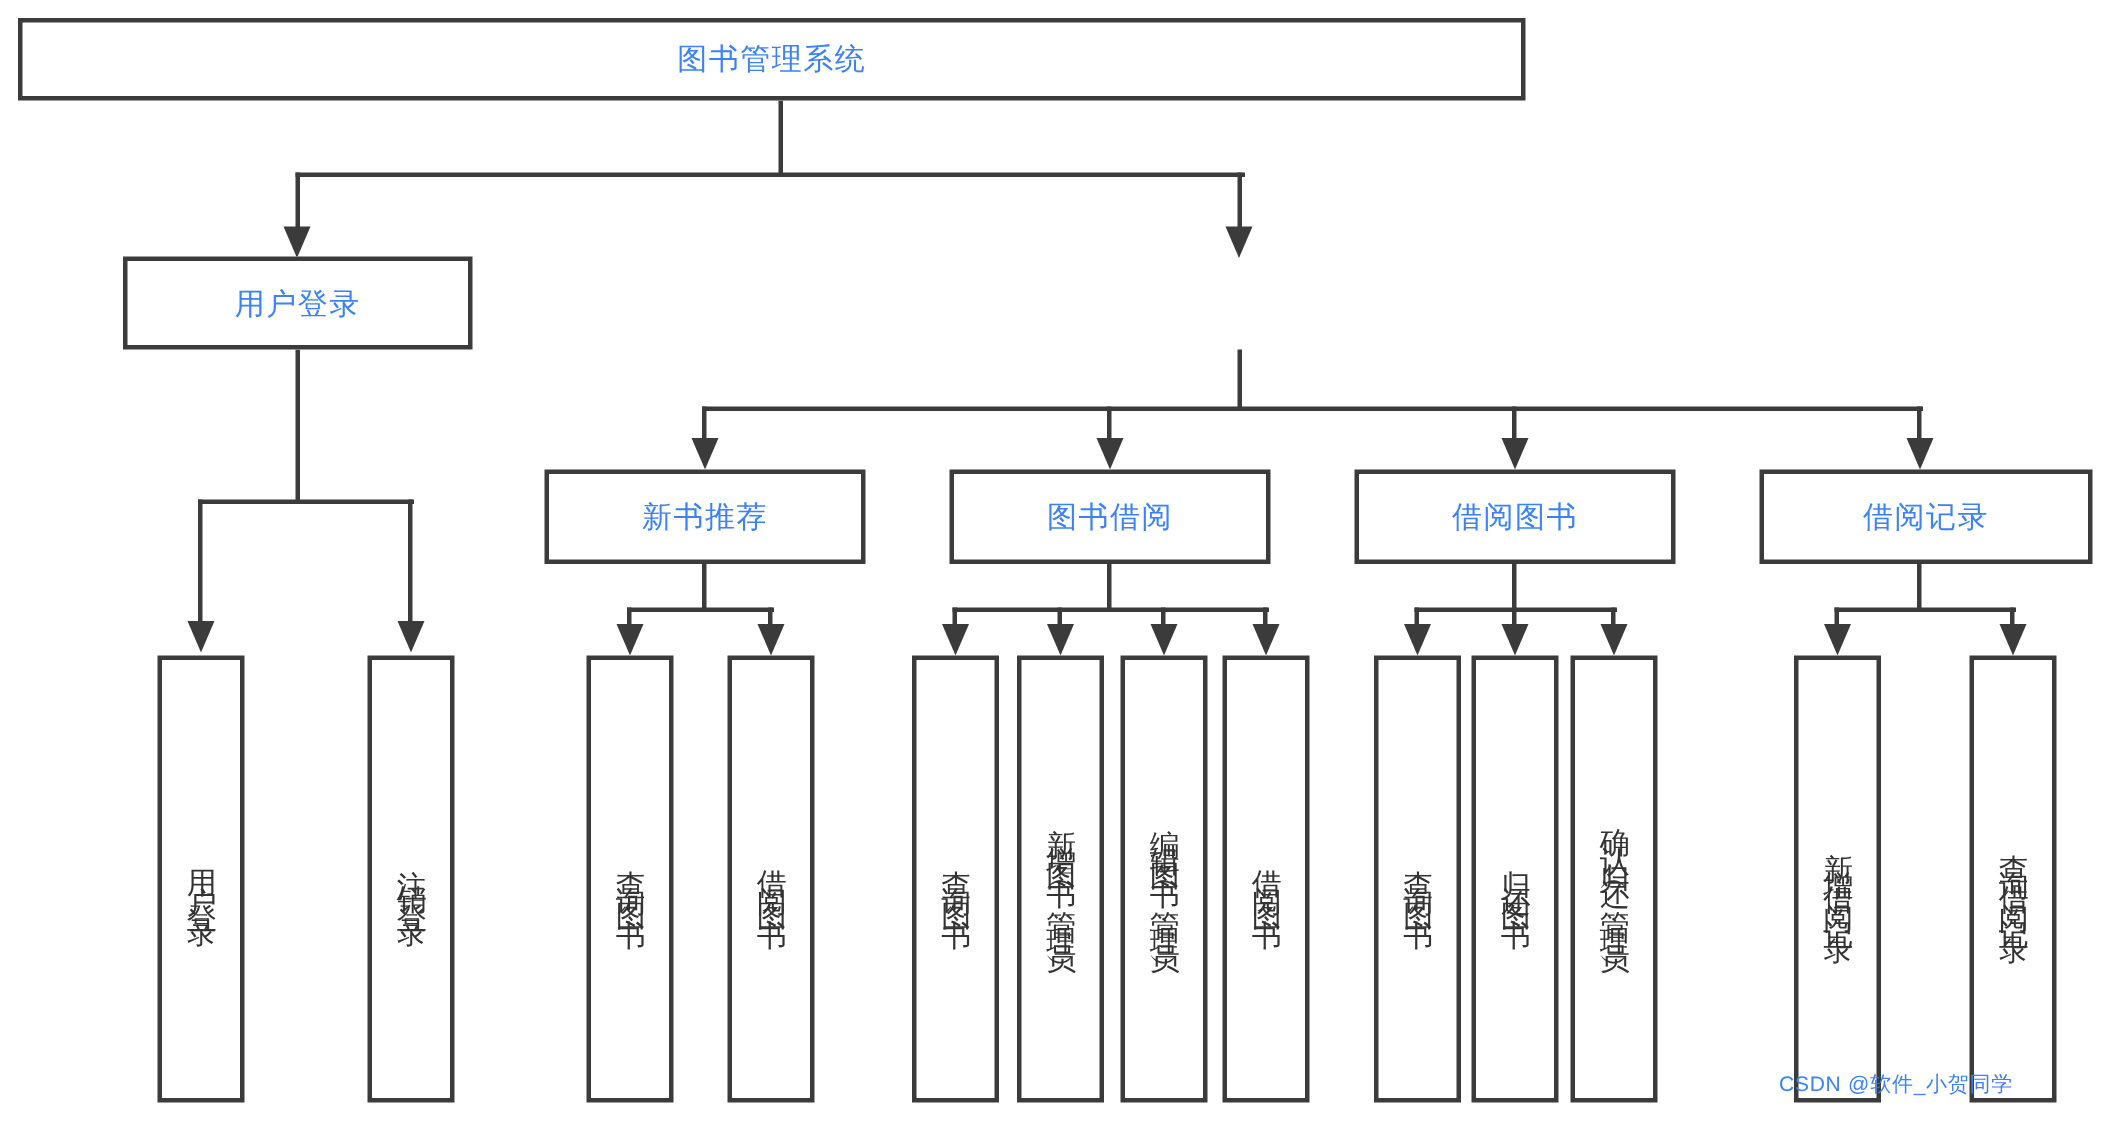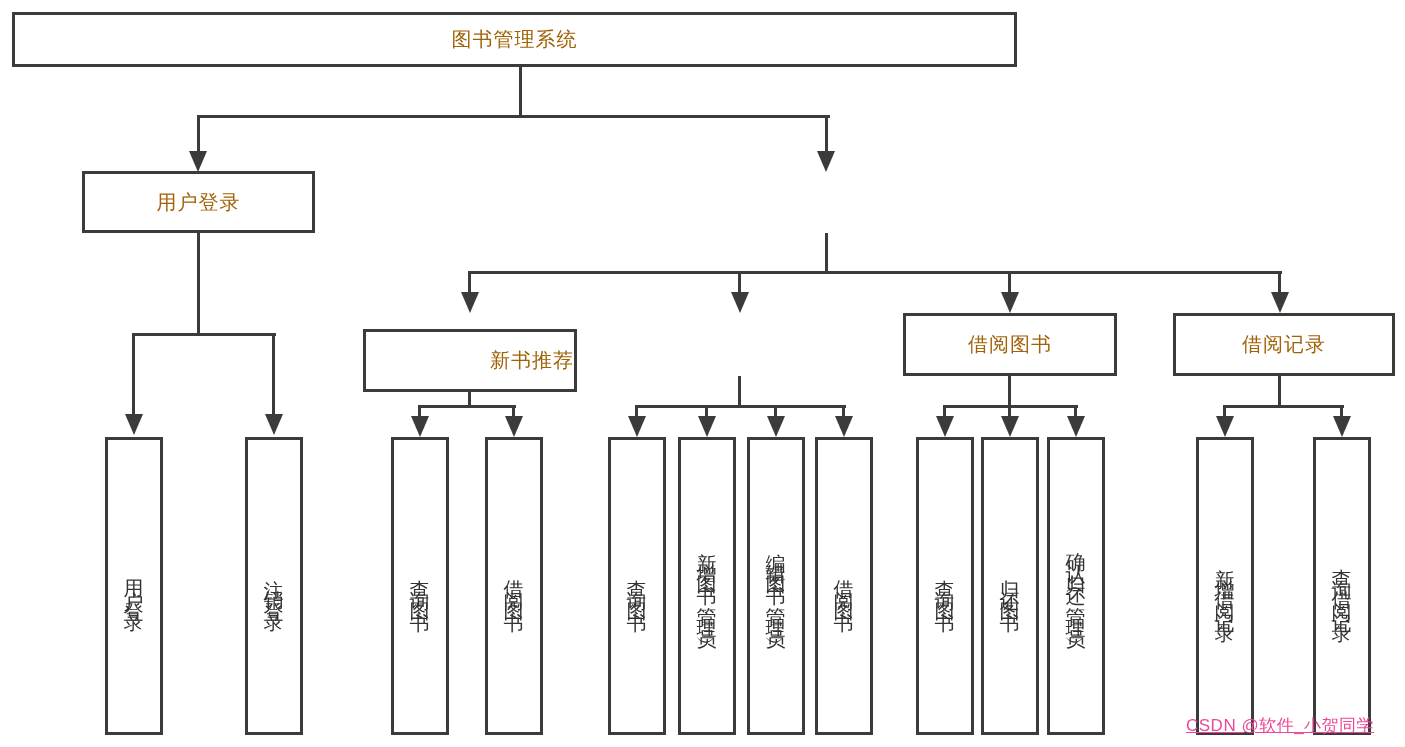--- a/index.html
+++ b/index.html
@@ -21,21 +21,21 @@
     border-right:9px solid transparent;
     border-top:21px solid #3b3b3b;
   }
   
   .hbox{
     position:absolute;
     box-sizing:border-box;
     border:3px solid #3b3b3b;
     background:#ffffff;
     display:flex;align-items:center;justify-content:center;
-    font-size:20px;color:#a16207;
+    font-size:20px;color:#3b82f6;
     letter-spacing:1px;
     white-space:nowrap;
   }
   
   .vbox{
     position:absolute;
     box-sizing:border-box;
     border:3px solid #3b3b3b;
     background:#ffffff;
     width:58px;top:437px;height:298px;
@@ -45,26 +45,25 @@
     writing-mode:vertical-rl;
     text-orientation:mixed;
     font-size:20px;color:#333333;
     letter-spacing:11px;
     line-height:20px;
     white-space:nowrap;
   }
   .watermark{
     position:absolute;
     left:1186px;top:714px;
-    font-size:17px;
-    color:#ec4899;
+    font-size:14px;
+    color:#3b82f6;
     letter-spacing:0.5px;
     z-index:5;
     white-space:nowrap;
-    text-decoration:underline;
   }
 </style>
 </head>
 <body>
 
 <div id="stage">
 
   <div class="ln v" style="left:519px;top:67px;height:50px;"></div>
   <div class="ln h" style="left:197px;top:115px;width:633px;"></div>
   <div class="ln v" style="left:197px;top:115px;height:40px;"></div>
@@ -126,24 +125,27 @@
 
   <div class="hbox" style="left:12px;top:12px;width:1005px;height:55px;">
     <span>图书管理系统</span>
   </div>
 
   <div class="hbox" style="left:82px;top:171px;width:233px;height:62px;">
     <span>用户登录</span>
   </div>
 
 
-  <div class="hbox" style="left:363px;top:329px;width:214px;height:63px;justify-content:flex-end;">
+  <div class="hbox" style="left:363px;top:313px;width:214px;height:63px;">
     <span>新书推荐</span>
   </div>
 
+  <div class="hbox" style="left:633px;top:313px;width:214px;height:63px;">
+    <span>图书借阅</span>
+  </div>
 
   <div class="hbox" style="left:903px;top:313px;width:214px;height:63px;">
     <span>借阅图书</span>
   </div>
 
   <div class="hbox" style="left:1173px;top:313px;width:222px;height:63px;text-align:center;">
     <span>借阅记录</span>
   </div>
 
   <div class="vbox" style="left:105px;">

